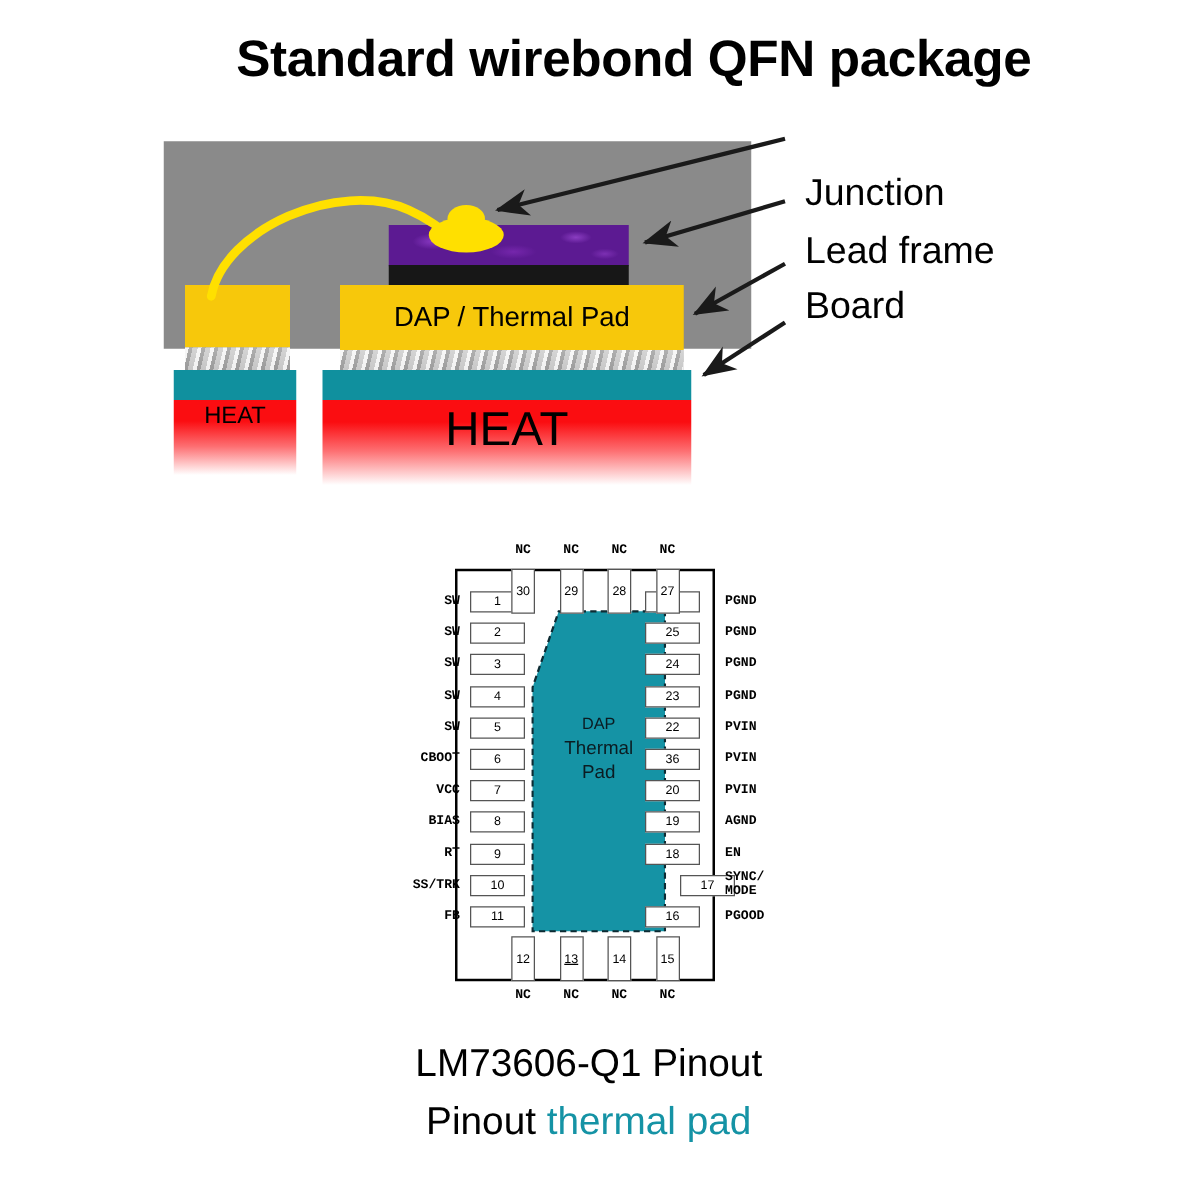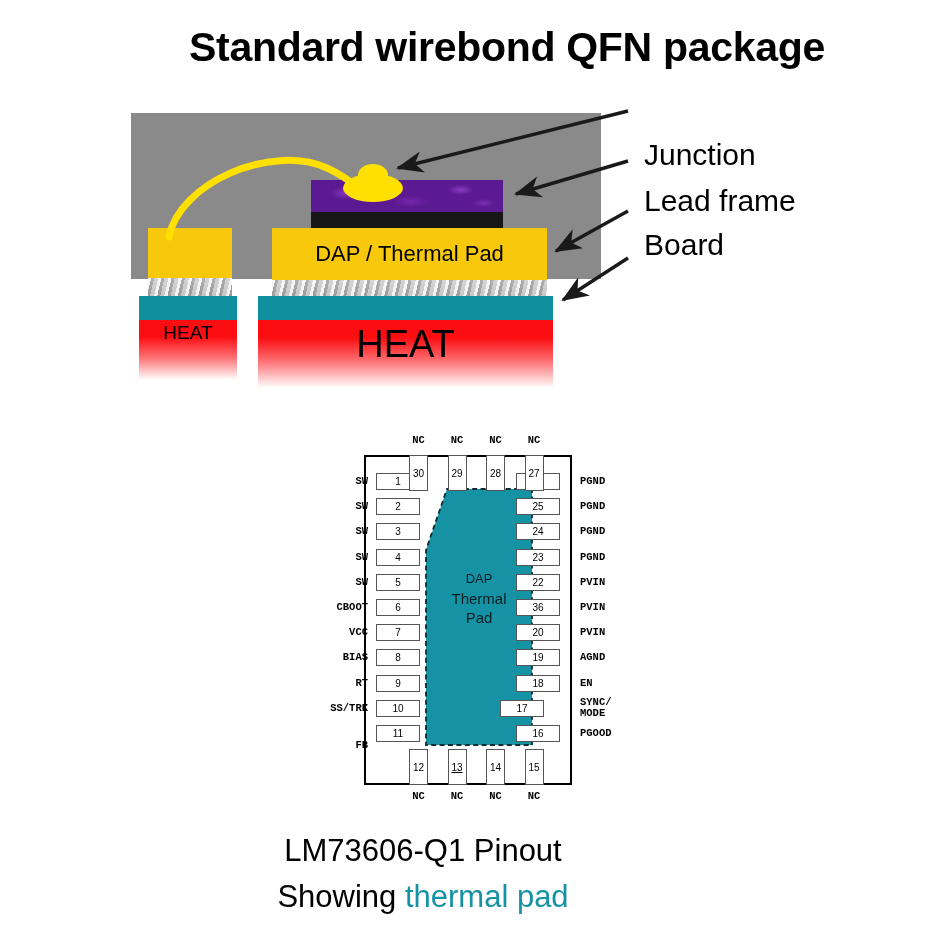--- a/index.html
+++ b/index.html
@@ -129,20 +129,21 @@
     font-family:Liberation Mono, monospace;font-weight:bold;line-height:11px;
   }
   .pname-l{text-align:right;}
   .pname-t{text-align:center;}
 
   
   .caption{
     position:absolute;left:0;top:828px;width:846px;text-align:center;
     font-size:31px;color:#000;line-height:46px;
     font-family:"Liberation Sans", sans-serif;
+    padding-left:48px;
   }
   .teal{color:#1593A5;}
 </style>
 </head>
 <body>
 
 <div id="stage">
 
   <div class="title">Standard wirebond QFN package</div>
 
@@ -215,21 +216,21 @@
         <div class="pname pname-l" style="left: 286px; top: 182px; width: 82px;">CBOOT</div>
         <div class="pin pin-side" style="left: 376px; top: 204.2px;">7</div>
         <div class="pname pname-l" style="left: 286px; top: 207.2px; width: 82px;">VCC</div>
         <div class="pin pin-side" style="left: 376px; top: 229.4px;">8</div>
         <div class="pname pname-l" style="left: 286px; top: 232.4px; width: 82px;">BIAS</div>
         <div class="pin pin-side" style="left: 376px; top: 254.6px;">9</div>
         <div class="pname pname-l" style="left: 286px; top: 257.6px; width: 82px;">RT</div>
         <div class="pin pin-side" style="left: 376px; top: 279.8px;">10</div>
         <div class="pname pname-l" style="left: 286px; top: 282.8px; width: 82px;">SS/TRK</div>
         <div class="pin pin-side" style="left: 376px; top: 305px;">11</div>
-        <div class="pname pname-l" style="left: 286px; top: 308px; width: 82px; margin-top: 12px;">FB</div>
+        <div class="pname pname-l" style="left: 286px; top: 308px; width: 82px;">FB</div>
         <div class="pin pin-side" style="left: 516px; top: 53px;">26</div>
         <div class="pname" style="left: 580px; top: 56px;">
           <div>PGND</div>
         </div>
         <div class="pin pin-side" style="left: 516px; top: 78.2px;">25</div>
         <div class="pname" style="left: 580px; top: 81.2px;">
           <div>PGND</div>
         </div>
         <div class="pin pin-side" style="left: 516px; top: 103.4px;">24</div>
         <div class="pname" style="left: 580px; top: 106.4px;">
@@ -252,21 +253,21 @@
           <div>PVIN</div>
         </div>
         <div class="pin pin-side" style="left: 516px; top: 229.4px;">19</div>
         <div class="pname" style="left: 580px; top: 232.4px;">
           <div>AGND</div>
         </div>
         <div class="pin pin-side" style="left: 516px; top: 254.6px;">18</div>
         <div class="pname" style="left: 580px; top: 257.6px;">
           <div>EN</div>
         </div>
-        <div class="pin pin-side" style="left: 500px; top: 279.8px;">17</div>
+        <div class="pin pin-side" style="left: 544px; top: 279.8px;">17</div>
         <div class="pname" style="left: 580px; top: 276.8px;">
           <div>SYNC/</div>
           <div>MODE</div>
         </div>
         <div class="pin pin-side" style="left: 516px; top: 305px;">16</div>
         <div class="pname" style="left: 580px; top: 308px;">
           <div>PGOOD</div>
         </div>
         <div class="pin pin-vert" style="left: 409px; top: 35px;">30</div>
         <div class="pname pname-t" style="left: 397px; top: 15px; width: 43px;">NC</div>
@@ -282,15 +283,15 @@
         <div class="pname pname-t" style="left: 435.5px; top: 371px; width: 43px;">NC</div>
         <div class="pin pin-vert" style="left: 486px; top: 329px;">14</div>
         <div class="pname pname-t" style="left: 474px; top: 371px; width: 43px;">NC</div>
         <div class="pin pin-vert" style="left: 524.5px; top: 329px; text-align: right;">15</div>
         <div class="pname pname-t" style="left: 512.5px; top: 371px; width: 43px;">NC</div>
       </div>
   </div>
 
   <div class="caption">
     <div>LM73606-Q1 Pinout</div>
-    <div><span>Showing </span><span class="teal">thermal pad</span></div>
+    <div><span>Pinout </span><span class="teal">thermal pad</span></div>
   </div>
 </div>
 
 </body></html>

